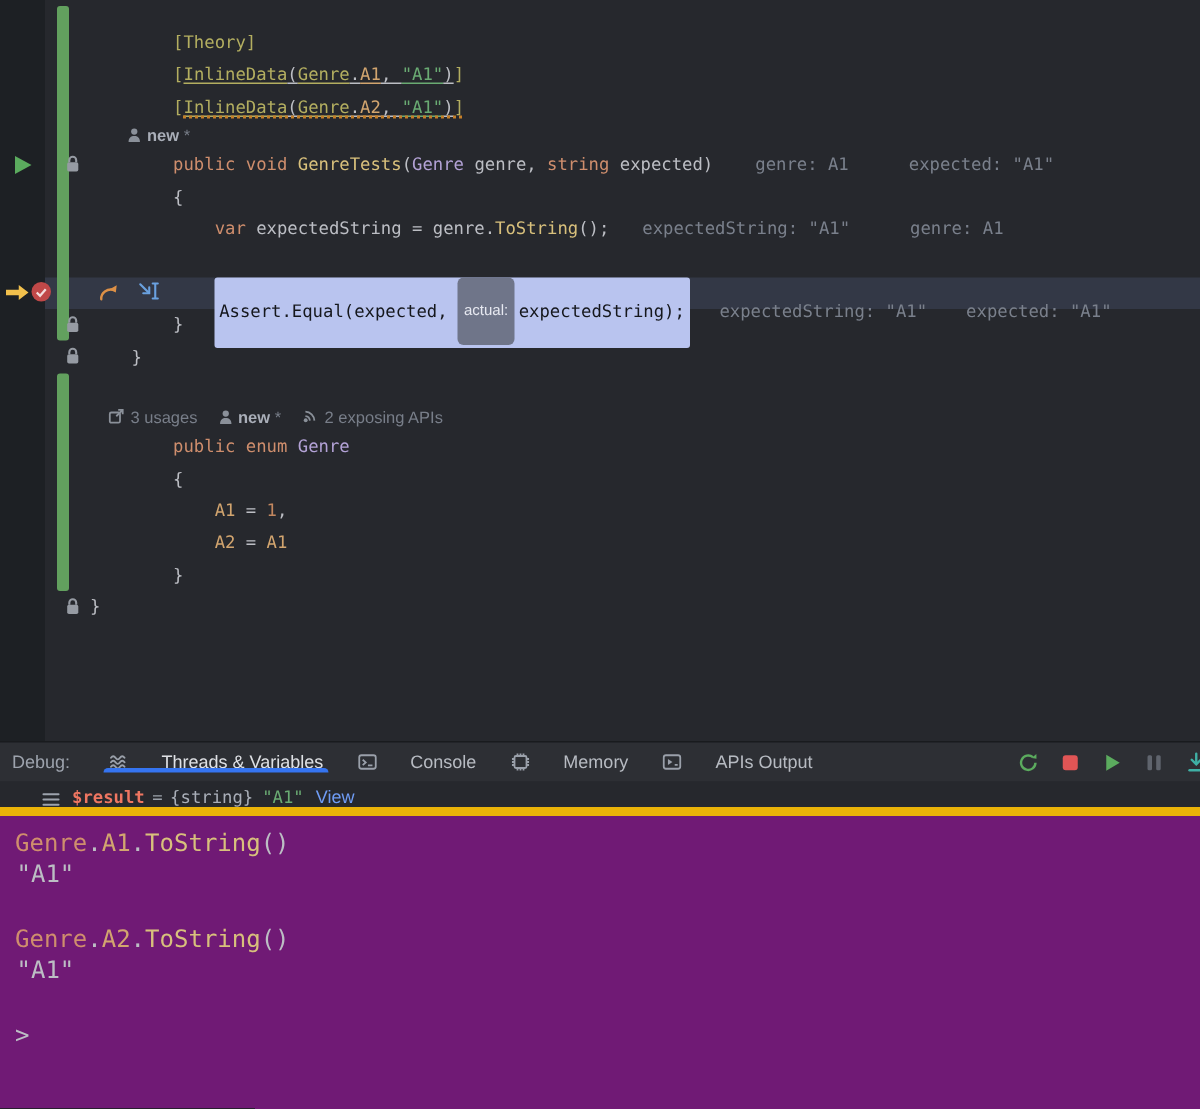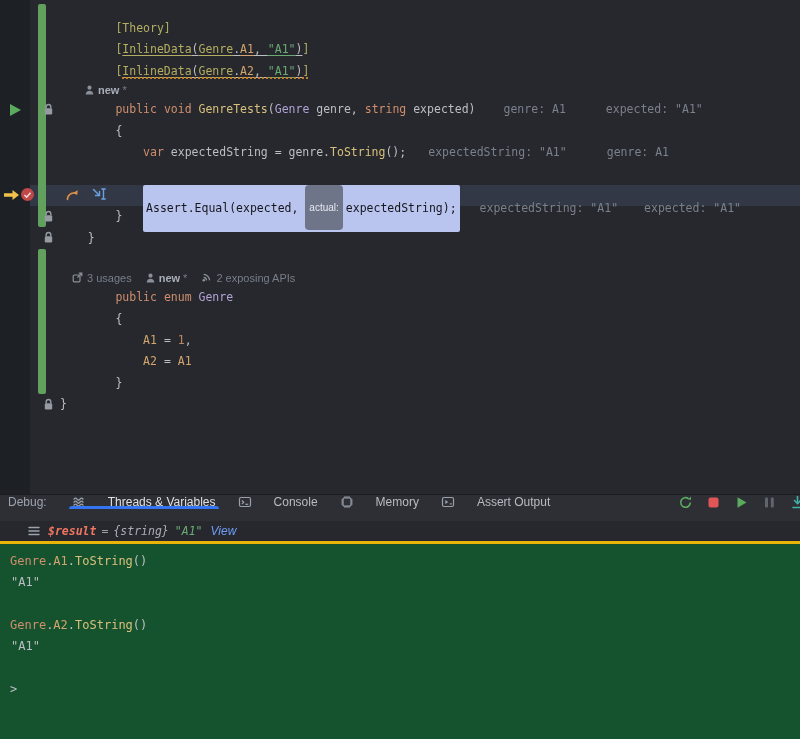--- a/index.html
+++ b/index.html
@@ -46,50 +46,50 @@
        border-top:6px solid transparent;border-bottom:6px solid transparent;}
   .exec-arrow{left:3px;top:189px;color:var(--exec-arrow-yellow);}
   .bp{left:21px;top:188px;width:13px;height:13px;border-radius:50%;background:var(--breakpoint-red);}
   .jump{left:64px;top:187px;color:#dd9046;}
   .ibeam{left:92px;top:187px;color:#6aa1e0;}
   .lock{left:43px;color:#969ba3;}
   .lock1{top:103px}.lock2{top:210px}.lock3{top:231px}.lock4{top:398px}
 
   
   .debugbar{height:27px;box-sizing:border-box;border-top:1px solid #191b1e;background:#2d2f34;
-            display:flex;align-items:flex-start;font-size:12px;}
+            display:flex;align-items:center;font-size:12px;}
   .debug-label{color:#9da3ad;display:flex;align-items:center;padding-left:8px;margin-right:14px;}
   .tabs{display:flex;align-items:stretch;}
   .tab{position:relative;display:flex;align-items:center;gap:22px;padding:0 11px;color:#b7bbc2;}
   .tab .svg-icon{color:#9aa0aa;}
   .tab.selected{color:#dfe1e5;}
   .tab.selected::after{content:"";position:absolute;left:8px;right:8px;bottom:0;height:3px;
                        background:var(--accent);border-radius:3px 3px 0 0;}
   .actions{margin-left:auto;display:flex;align-items:center;gap:13px;padding-right:2px;}
   .action{display:inline-flex;}
   [data-name="rerun-icon"]{color:var(--run-green)}
   [data-name="stop-icon"]{color:var(--stop-red)}
   [data-name="resume-icon"]{color:var(--run-green)}
   [data-name="pause-icon"]{color:var(--pause-gray)}
   [data-name="show-execution-point-icon"]{color:var(--teal);margin-right:-7px;}
 
   
-  .result-row{height:23px;box-sizing:border-box;border-bottom:3px solid #eab308;background:#26282d;
-              display:flex;align-items:center;font-family:"DejaVu Sans Mono","Liberation Mono",monospace;
-              font-size:11.5px;font-style:italic;}
+  .result-row{height:23px;box-sizing:border-box;border-bottom:6px solid #eab308;background:#26282d;
+              display:flex;align-items:flex-end;font-family:"DejaVu Sans Mono","Liberation Mono",monospace;
+              font-size:11.5px;}
   .result-row .ham{margin:0 8px 0 28px;color:#9da3ad;display:inline-flex;}
   .rvar{color:#ef7661;font-weight:600;}
   .req{color:#9aa0a8;margin:0 5px;}
   .rtype{color:#a9aeb8;margin-right:6px;}
   .rval{color:var(--string-green);margin-right:8px;}
   .rview{color:var(--link-blue);font-family:"Liberation Sans","DejaVu Sans",sans-serif;font-size:12px;}
 
   
-  .console{flex:1;background:#14532d;padding-top:7px;
-           font-family:"DejaVu Sans Mono","Liberation Mono",monospace;font-size:12px;}
+  .console{flex:1;background:#701a75;padding-top:7px;
+           font-family:"DejaVu Sans Mono","Liberation Mono",monospace;font-size:16px;}
   .cline{height:21.4px;line-height:21.4px;white-space:pre;padding-left:10px;}
   .cline.res{color:#bcbec4;margin-bottom:21px;padding-left:11px;}
   .prompt{height:21.4px;line-height:21.4px;padding-left:10px;margin-top:11px;color:#bcbec4;}
 </style>
 </head>
 <body>
 
 <div class="app" data-name="ide-window">
 
   <div class="editor" data-name="code-editor">
@@ -214,21 +214,21 @@
           <span class="tab-label" data-name="tab-label">Memory</span>
         </div>
         <div class="tab" data-name="tab-debug-output">
           <span class="svg-icon " data-name="debug-output-icon">
             <svg width="14" height="14" viewBox="0 0 14 14" fill="none" stroke="currentColor" stroke-width="1.2">
               <rect x="1.5" y="2.5" width="11" height="9" rx="1.5"></rect>
               <path d="M4.3 5 l3 2 -3 2 Z" fill="currentColor" stroke="none"></path>
               <path d="M8.8 8.9 h2"></path>
             </svg>
           </span>
-          <span class="tab-label" data-name="tab-label">Assert Output</span>
+          <span class="tab-label" data-name="tab-label">APIs Output</span>
         </div>
       </div>
     <div class="actions" data-name="debug-actions">
         <span class="action" data-name="rerun-icon">
           <svg width="15" height="15" viewBox="0 0 15 15" fill="none" stroke="currentColor" stroke-width="1.6">
             <path d="M12.3 7.5 a4.8 4.8 0 1 1 -1.7 -3.7"></path>
             <path d="M12.9 1.6 l0.1 3.2 -3.2 -0.4 Z" fill="currentColor" stroke="none"></path>
           </svg>
         </span>
         <span class="action" data-name="stop-icon">

